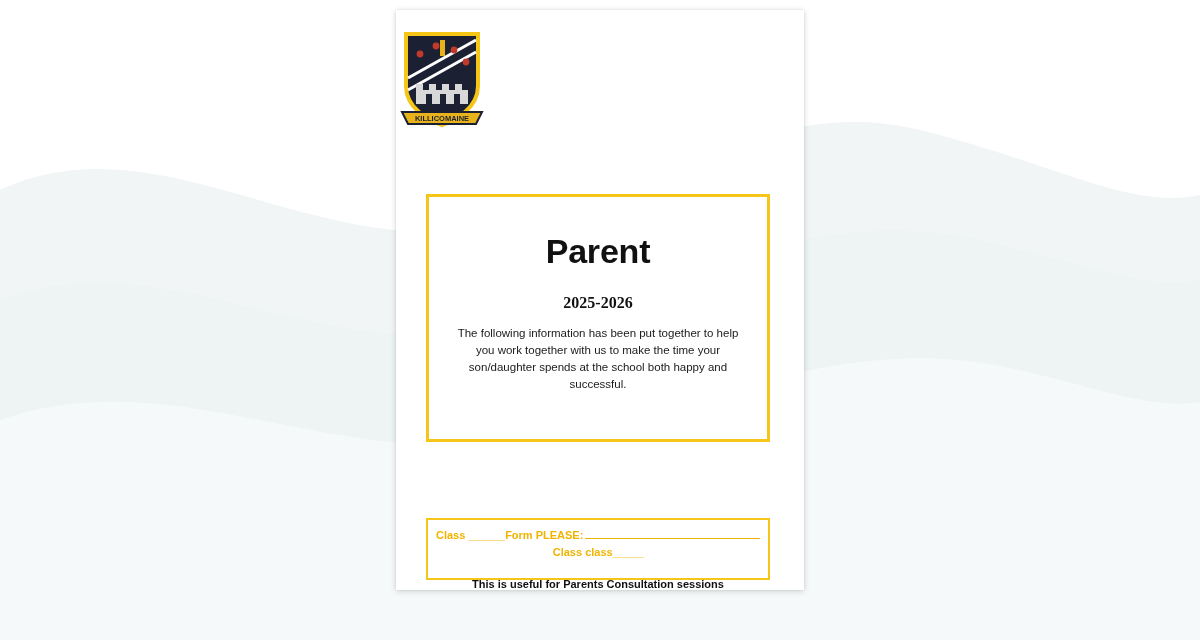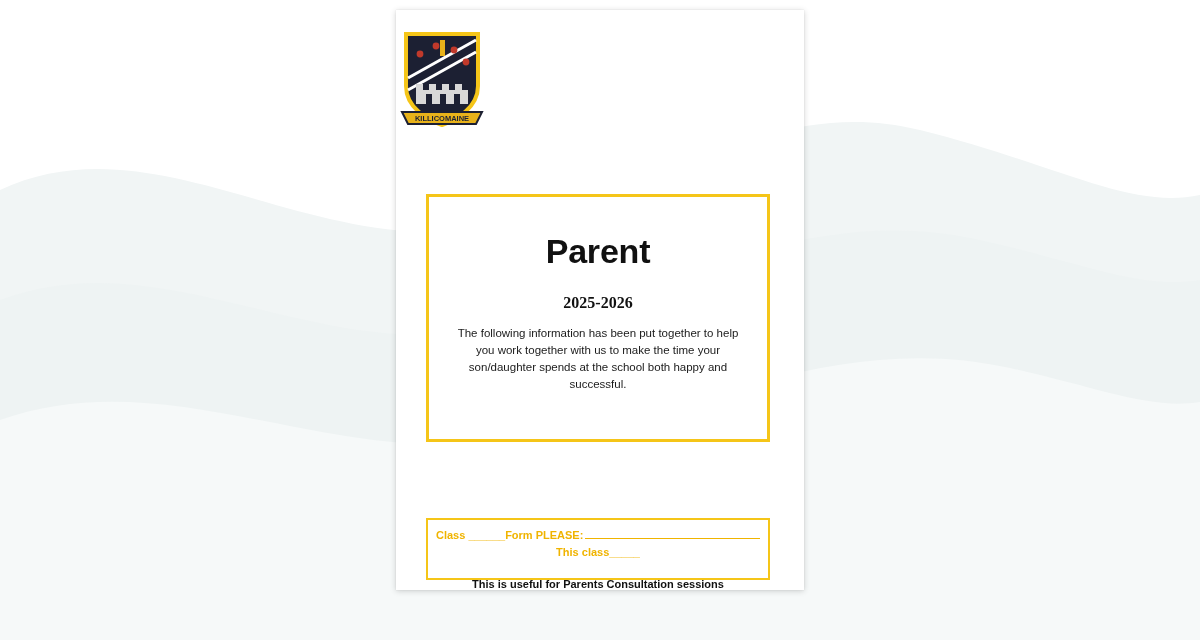--- a/index.html
+++ b/index.html
@@ -191,17 +191,17 @@
     <div class="year">2025-2026</div>
     <div class="blurb">The following information has been put together to help you work together with us to make the time your son/daughter spends at the school both happy and successful.</div>
   </div>
 
   <div class="form-box">
     <div class="form-row1">
       <span class="blank-short">Class ______</span>
       <span>Form PLEASE:</span>
       <span class="teacher-line"></span>
     </div>
-    <div class="form-row2">This class_____</div>
+    <div class="form-row2">Class class_____</div>
     <div class="form-row3">This is useful for Parents Consultation sessions</div>
   </div>
 
 </div>
 
 </body></html>

